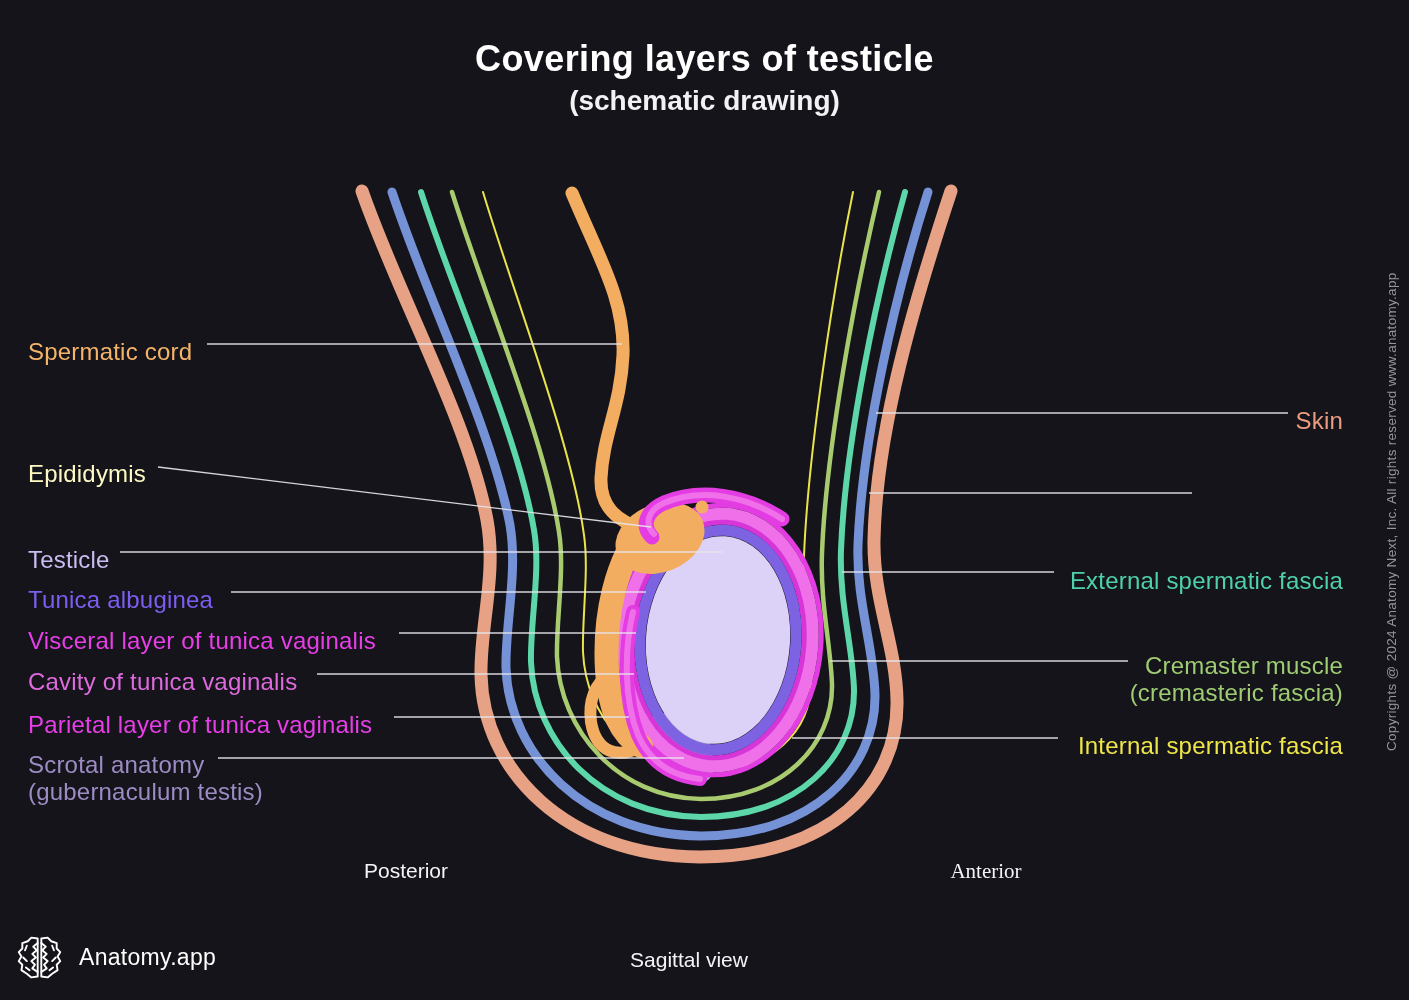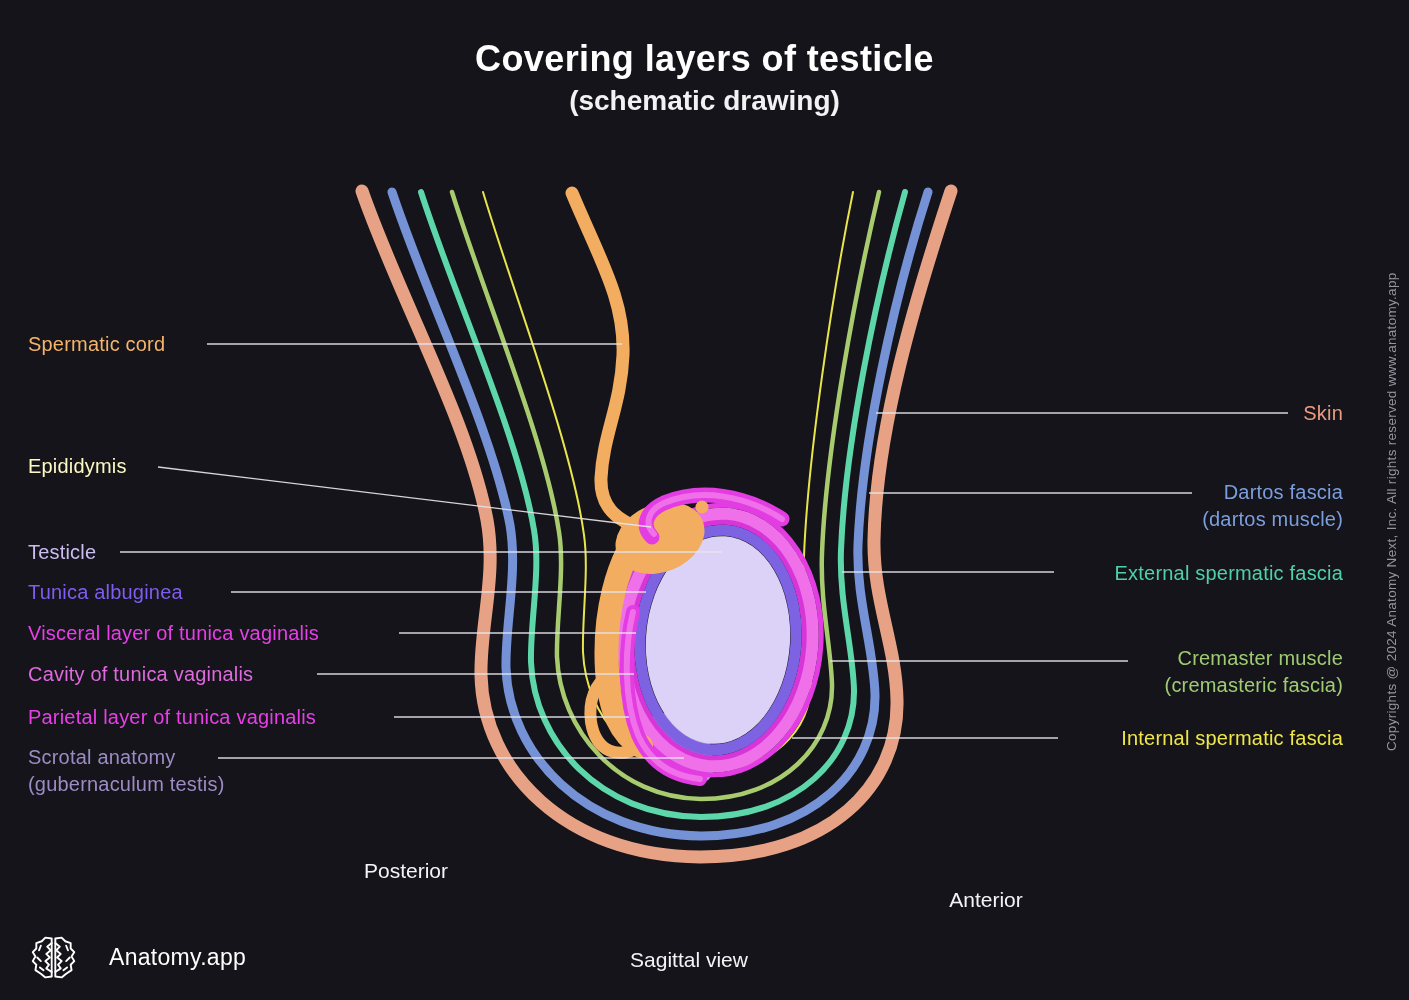--- a/index.html
+++ b/index.html
@@ -11,36 +11,36 @@
   .title{
     position:absolute;left:0;right:0;top:38px;text-align:center;
     color:#ffffff;font-size:36px;font-weight:700;letter-spacing:.4px;
   }
   .subtitle{
     position:absolute;left:0;right:0;top:85px;text-align:center;
     color:#f2f2f4;font-size:28px;font-weight:700;
   }
   svg.diagram{position:absolute;left:0;top:0;}
   .lbl{
-    position:absolute;font-size:20px;font-weight:500;line-height:27px;
-    white-space:nowrap;letter-spacing:.2px;
+    position:absolute;font-size:24px;font-weight:500;line-height:27px;
+    white-space:nowrap;letter-spacing:.2px;margin-top:7px;
   }
   .lbl.right{text-align:right;}
   .orient{
     position:absolute;color:#f4f4f6;font-size:21px;font-weight:500;
     transform:translateX(-50%);white-space:nowrap;text-align:right;
   }
   .copyright{
     position:absolute;right:10px;top:232px;height:560px;
     writing-mode:vertical-rl;transform:rotate(180deg);
     color:#98939f;font-size:13.5px;letter-spacing:.3px;
     display:flex;align-items:center;justify-content:center;
   }
   .brand{
-    position:absolute;left:30px;top:933px;display:flex;align-items:center;gap:32px;justify-content:space-between;
+    position:absolute;left:16px;top:933px;display:flex;align-items:center;gap:16px;justify-content:space-between;
   }
   .brand-name{color:#ffffff;font-size:23px;font-weight:500;letter-spacing:.3px;}
   .leader{stroke:#e5e5ea;stroke-width:1.3;opacity:.92;}
 </style>
 </head>
 <body>
 
 <div class="stage">
 
   <div class="title">Covering layers of testicle</div>
@@ -108,35 +108,31 @@
     <span style="color: rgb(232, 62, 232);">Visceral layer of tunica vaginalis</span></div>
   <div class="lbl" style="left:28px;top:704px;">
     <span style="color: rgb(232, 62, 232);">Parietal layer of tunica vaginalis</span></div>
   <div class="lbl" style="left:28px;top:744px;">
     <span style="display: block; color: rgb(157, 140, 196);">Scrotal anatomy</span>
     <span style="display: block; color: rgb(157, 140, 196);">(gubernaculum testis)</span>
     </div>
 
   <div class="lbl right" style="right:66px;top:400px;">
     <span style="color: rgb(235, 156, 128);">Skin</span></div>
-  <div class="lbl right" style="right:66px;top:479px;">
-    <span style="display: block; color: rgb(123, 159, 221);">Dartos fascia</span>
-    <span style="display: block; color: rgb(123, 159, 221);">(dartos muscle)</span>
-    </div>
   <div class="lbl right" style="right:66px;top:560px;">
     <span style="color: rgb(79, 208, 172);">External spermatic fascia</span></div>
   <div class="lbl right" style="right:66px;top:645px;">
     <span style="display: block; color: rgb(159, 204, 114);">Cremaster muscle</span>
     <span style="display: block; color: rgb(159, 204, 114);">(cremasteric fascia)</span>
     </div>
   <div class="lbl right" style="right:66px;top:725px;">
     <span style="color: rgb(239, 230, 74);">Internal spermatic fascia</span></div>
 
   <div class="orient" style="left:406px;top:859px;">Posterior</div>
-  <div class="orient" style="left:986px;top:888px;">Anterior</div>
+  <div class="orient" style="left:986px;top:859px;font-family:Liberation Serif, serif;">Anterior</div>
   <div class="orient" style="left:689px;top:948px;">Sagittal view</div>
 
   <div class="copyright">Copyrights @ 2024 Anatomy Next, Inc. All rights reserved www.anatomy.app</div>
 
   <div class="brand">
     <svg width="47" height="49" viewBox="0 0 52 52">
       <g stroke="#ffffff" stroke-width="2.1" fill="none" stroke-linejoin="round" stroke-linecap="round">
         <path d="M24 5 L17 4 L13 8 L7 10 L7 16 L3 20 L6 25 L3 30 L7 34 L6 40 L12 44 L17 48 L24 47 Z"></path>
         <path d="M28 5 L35 4 L39 8 L45 10 L45 16 L49 20 L46 25 L49 30 L45 34 L46 40 L40 44 L35 48 L28 47 Z"></path>
         <path d="M24 10 L19 14 L23 18 L18 22 L22 26 L17 30 L21 34 L18 38 L24 42"></path>

